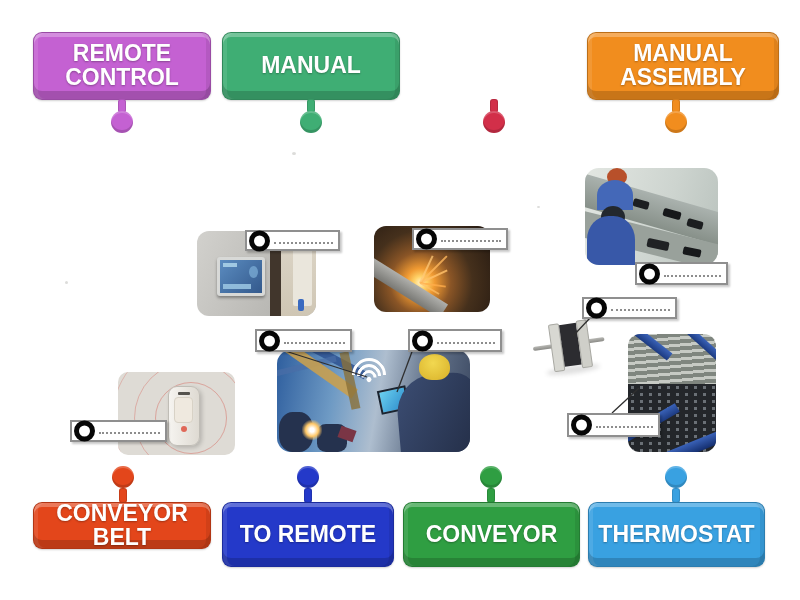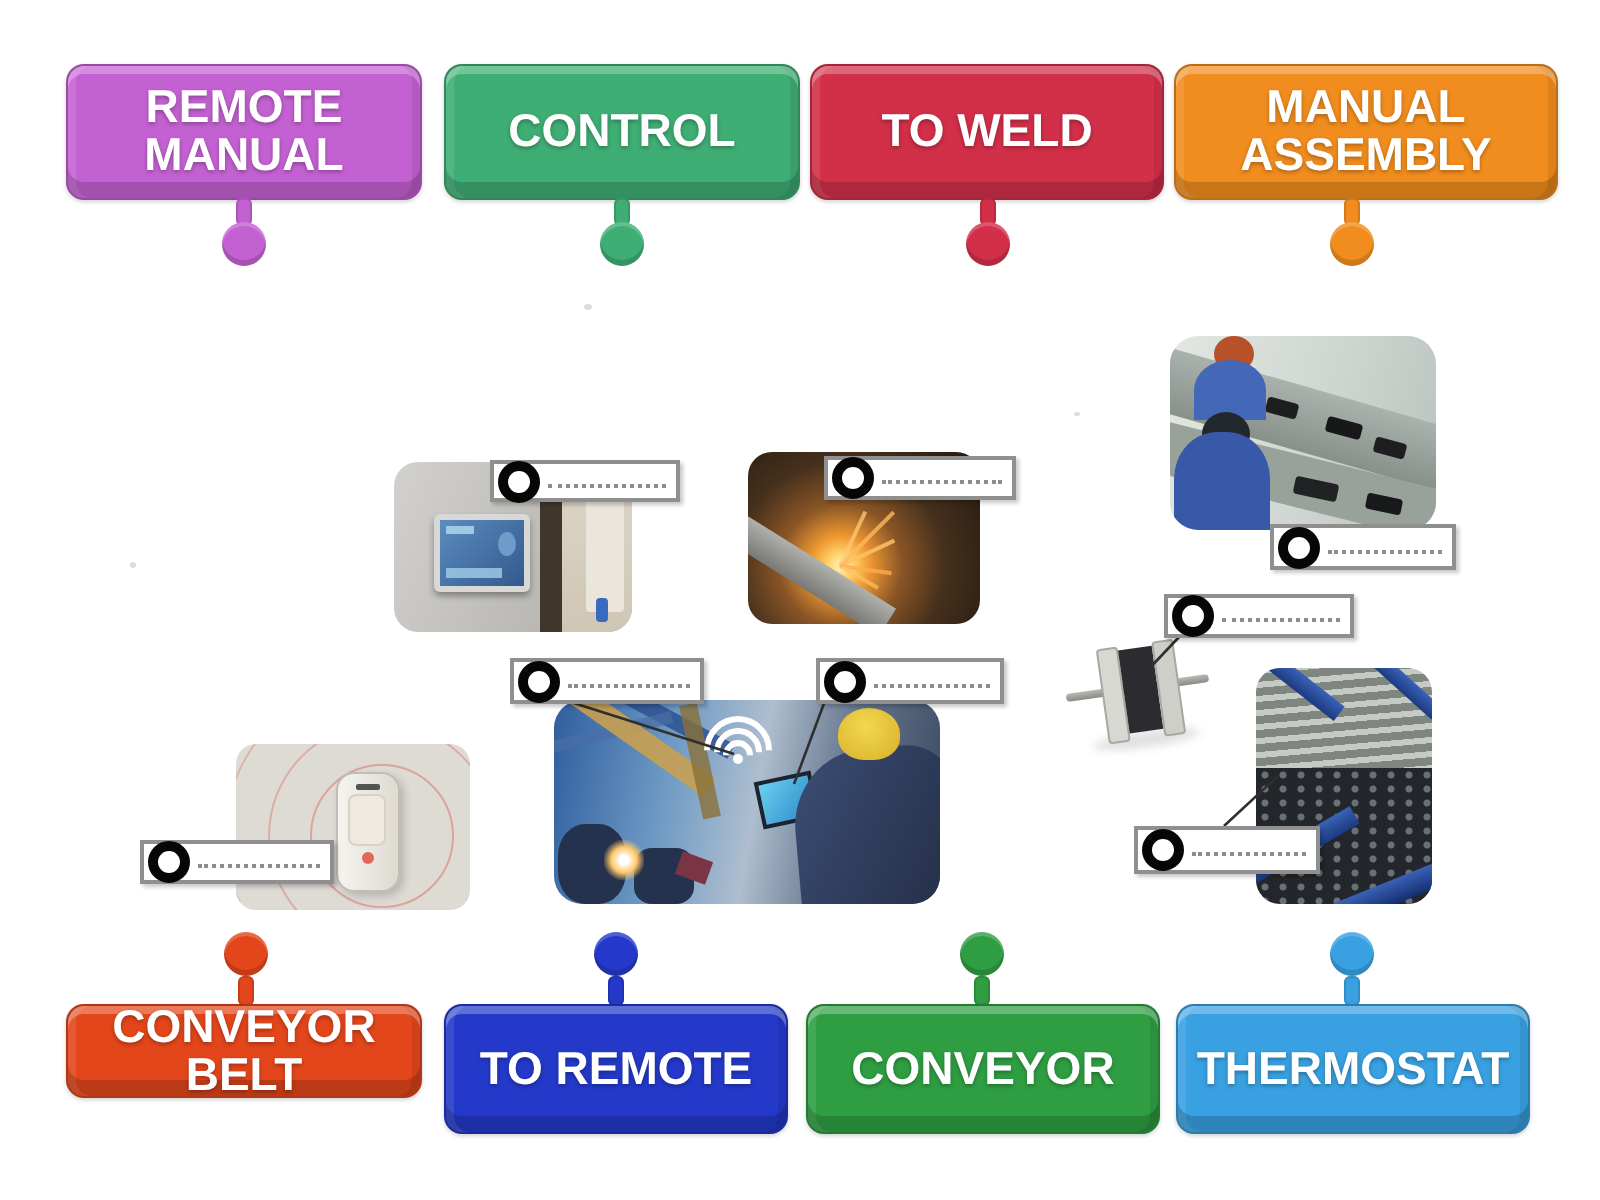--- a/index.html
+++ b/index.html
@@ -29,29 +29,28 @@
   svg.lines{position:absolute;left:0;top:0;z-index:20;pointer-events:none;}
   
   .wifi span{position:absolute;left:50%;transform:translateX(-50%) rotate(45deg);
              border:3px solid transparent;border-top-color:#fff;border-left-color:#fff;border-radius:50%;}
 </style>
 </head>
 <body>
 
 <div class="stage">
 
-  <div class="label" style="left: 33px; top: 32px; width: 178px; height: 68px; background-color: rgb(196, 97, 210);">REMOTE MANUAL</div>
+  <div class="label" style="left: 33px; top: 32px; width: 178px; height: 68px; background-color: rgb(196, 97, 210);">REMOTE CONTROL</div>
   <div class="stem" style="left: 118px; top: 99px; height: 14px; background-color: rgb(196, 97, 210);"></div>
   <div class="dot" style="left: 111px; top: 111px; background-color: rgb(196, 97, 210);"></div>
 
-  <div class="label" style="left: 222px; top: 32px; width: 178px; height: 68px; background-color: rgb(63, 174, 116);">CONTROL</div>
+  <div class="label" style="left: 222px; top: 32px; width: 178px; height: 68px; background-color: rgb(63, 174, 116);">MANUAL</div>
   <div class="stem" style="left: 307px; top: 99px; height: 14px; background-color: rgb(63, 174, 116);"></div>
   <div class="dot" style="left: 300px; top: 111px; background-color: rgb(63, 174, 116);"></div>
 
-  <div class="label" style="left: 405px; top: 32px; width: 177px; height: 68px; background-color: rgb(210, 47, 73);">TO WELD</div>
   <div class="stem" style="left: 490px; top: 99px; height: 14px; background-color: rgb(210, 47, 73);"></div>
   <div class="dot" style="left: 483px; top: 111px; background-color: rgb(210, 47, 73);"></div>
 
   <div class="label" style="left: 587px; top: 32px; width: 192px; height: 68px; background-color: rgb(241, 141, 30);">MANUAL ASSEMBLY</div>
   <div class="stem" style="left: 672px; top: 99px; height: 14px; background-color: rgb(241, 141, 30);"></div>
   <div class="dot" style="left: 665px; top: 111px; background-color: rgb(241, 141, 30);"></div>
 
   <div class="dot" style="left: 112px; top: 466px; background-color: rgb(227, 70, 27);"></div>
   <div class="stem" style="left: 119px; top: 488px; height: 15px; background-color: rgb(227, 70, 27);"></div>
   <div class="label" style="left: 33px; top: 502px; width: 178px; height: 47px; background-color: rgb(227, 70, 27);">CONVEYOR BELT</div>

